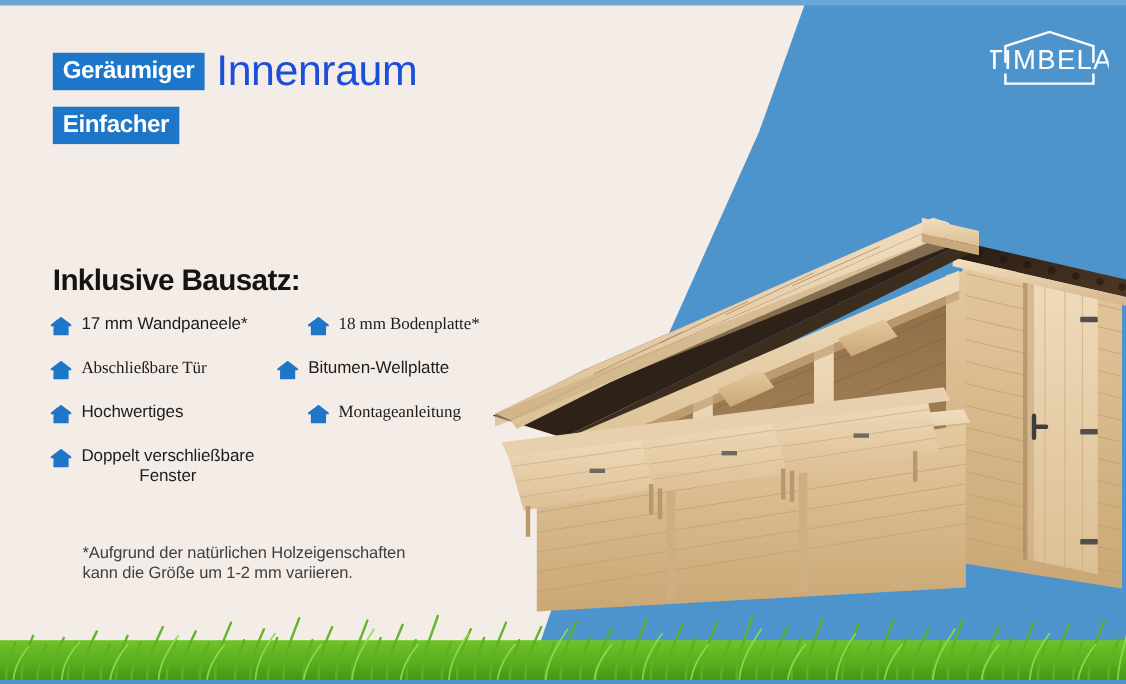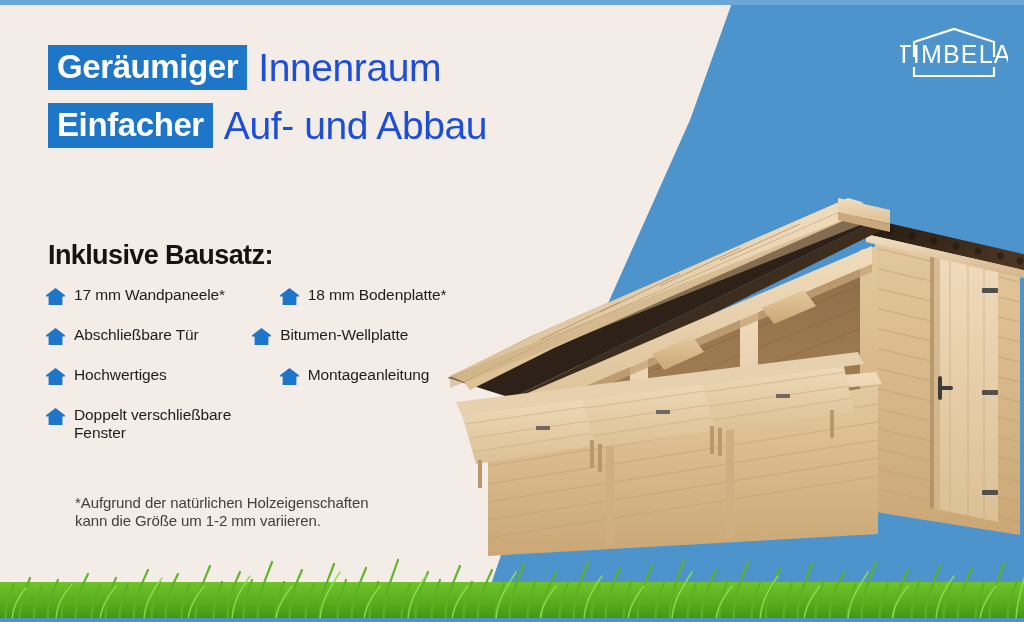--- a/index.html
+++ b/index.html
@@ -67,21 +67,21 @@
   }
   .headline-row {
     display: flex; align-items: center;
     gap: 11px;
     white-space: nowrap;
   }
   .badge {
     display: inline-block;
     background: #1e76c8;
     color: #ffffff;
-    font-size: 33px;
+    font-size: 22px;
     font-weight: bold;
     letter-spacing: -0.4px;
     padding: 5px 9px 7px 9px;
     line-height: 1.0;
   }
   .headline-rest {
     font-size: 39px;
     color: #1d4ed8;
     letter-spacing: -0.4px;
     line-height: 1.0;
@@ -102,23 +102,23 @@
   .features {
     position: absolute;
     left: 46px; top: 286px;
     width: 440px;
     z-index: 5;
   }
   .feature-row {
     display: flex;
     margin-bottom: 21px;
   }
-  .feature-col { display: flex; }
+  .feature-col { display: flex; text-align: center; }
   .feature-col.left  { width: 238px; }
-  .feature-col.right { width: 210px; }
+  .feature-col.right { width: 210px; font-family: Liberation Serif, serif; }
 
   .feature {
     display: flex;
     align-items: flex-start;
     gap: 9px;
   }
   .house-icon { flex: 0 0 auto; margin-top: 2px; }
   .house-icon svg { display: block; }
   .feature-label {
     font-size: 15.5px;
@@ -469,21 +469,20 @@
     </svg>
   </div>
 
   <div class="headlines">
     <div class="headline-row">
       <span class="badge">Geräumiger</span>
       <span class="headline-rest">Innenraum</span>
     </div>
     <div class="headline-row">
       <span class="badge">Einfacher</span>
-      <span class="headline-rest">Auf- und Abbau</span>
     </div>
   </div>
 
   <div class="kit-title">Inklusive Bausatz:</div>
 
   <div class="features">
 
     <div class="feature-row">
       <div class="feature-col left">
         <div class="feature">

